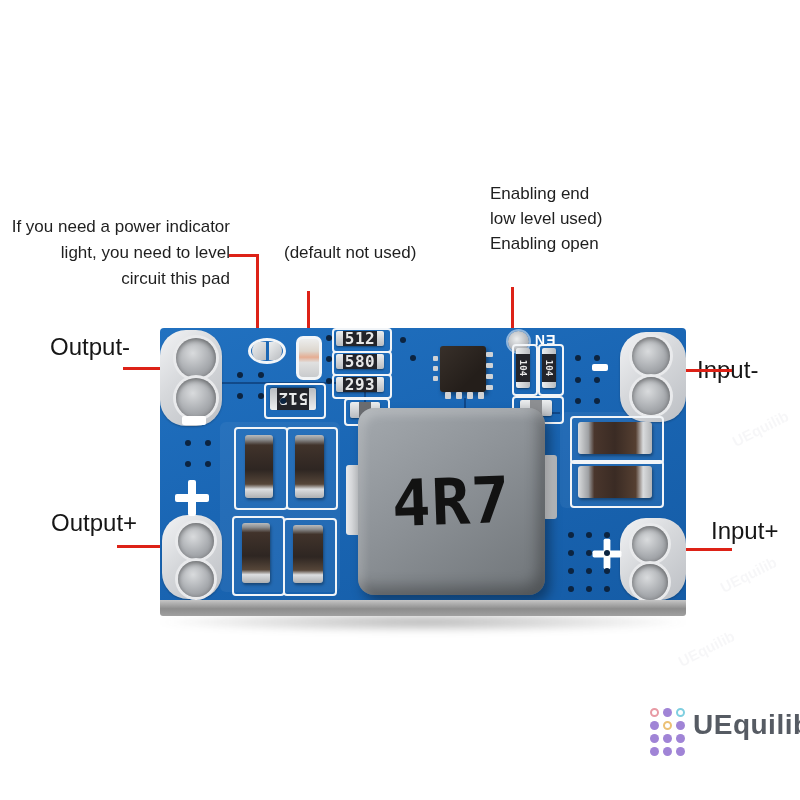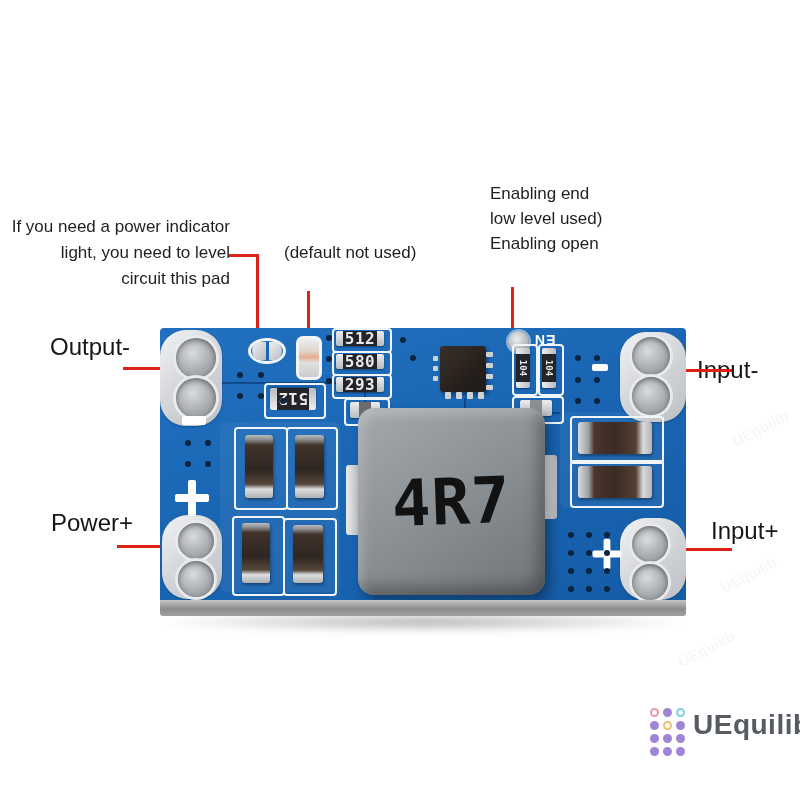--- a/index.html
+++ b/index.html
@@ -103,21 +103,21 @@
     <div>(default not used)</div>
   </div>
 
   <div class="note" style="left:490px;top:181px;line-height:25px;">
     <div>Enabling end</div>
     <div>low level used)</div>
     <div>Enabling open</div>
   </div>
 
   <div class="term" style="left:50px;top:333px;">Output-</div>
-  <div class="term" style="left:51px;top:509px;">Power+</div>
+  <div class="term" style="left:51px;top:509px;">Output+</div>
   <div class="term" style="left:697px;top:356px;">Input-</div>
   <div class="term" style="left:711px;top:517px;">Input+</div>
 
   <div class="rline" style="left:229px;top:254px;width:30px;height:3px;"></div>
   <div class="rline" style="left:256px;top:254px;width:3px;height:90px;"></div>
   <div class="rline" style="left:307px;top:291px;width:3px;height:52px;"></div>
   <div class="rline" style="left:511px;top:287px;width:3px;height:47px;"></div>
   <div class="rline" style="left:123px;top:367px;width:68px;height:3px;"></div>
   <div class="rline" style="left:117px;top:545px;width:76px;height:3px;"></div>
   <div class="rline" style="left:648px;top:369px;width:84px;height:3px;"></div>

